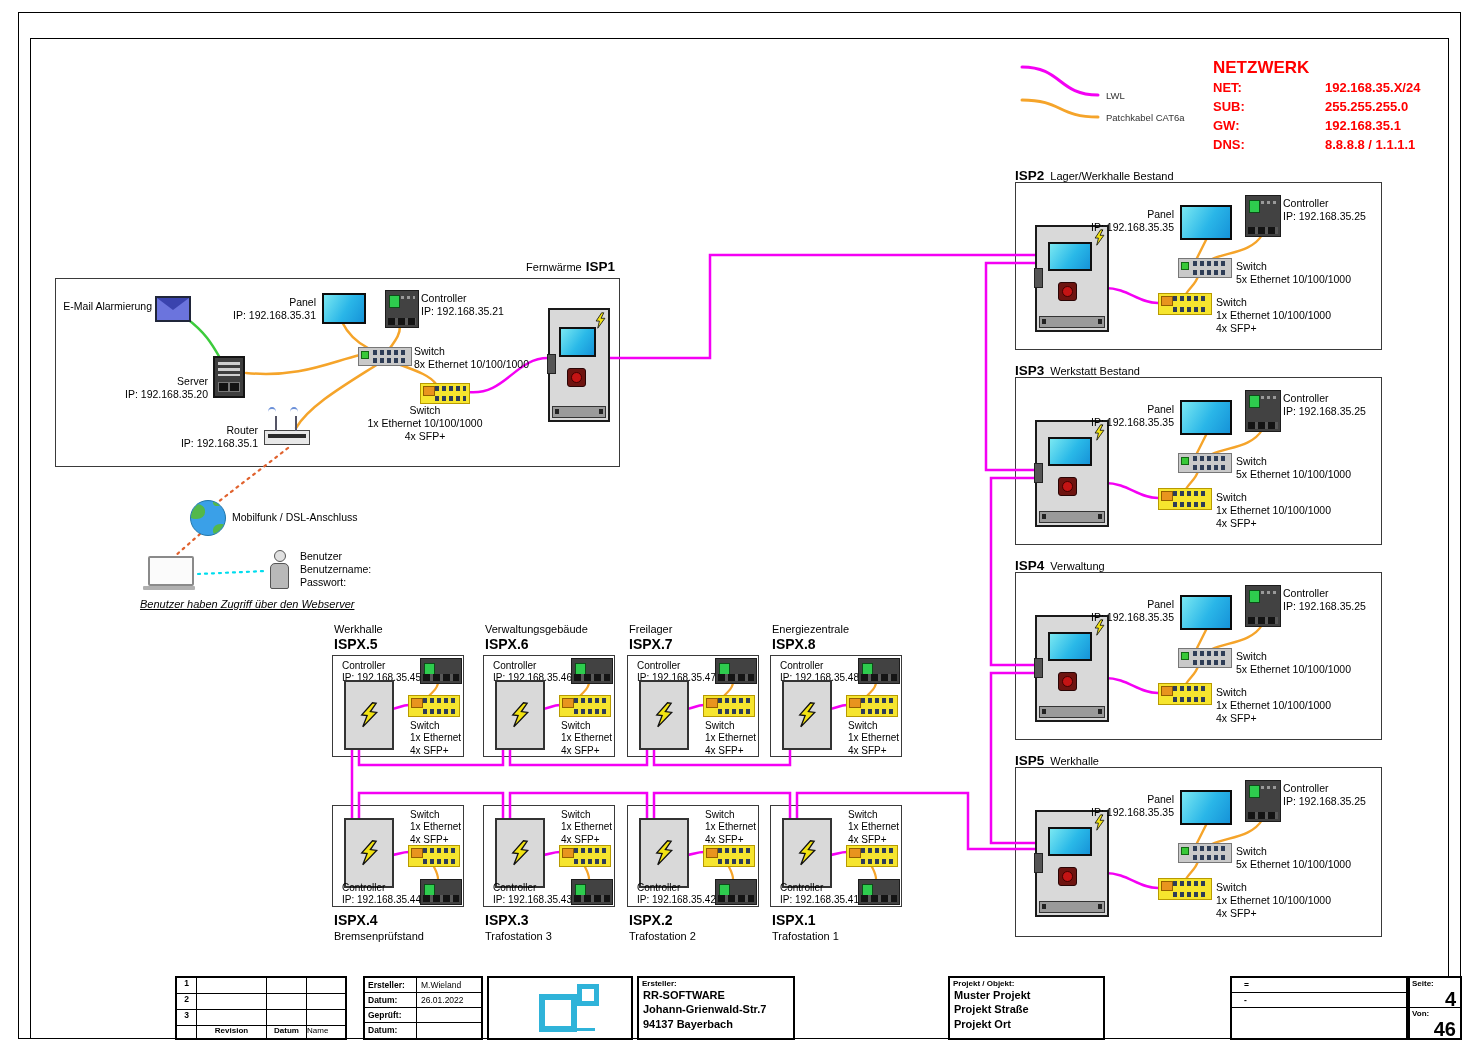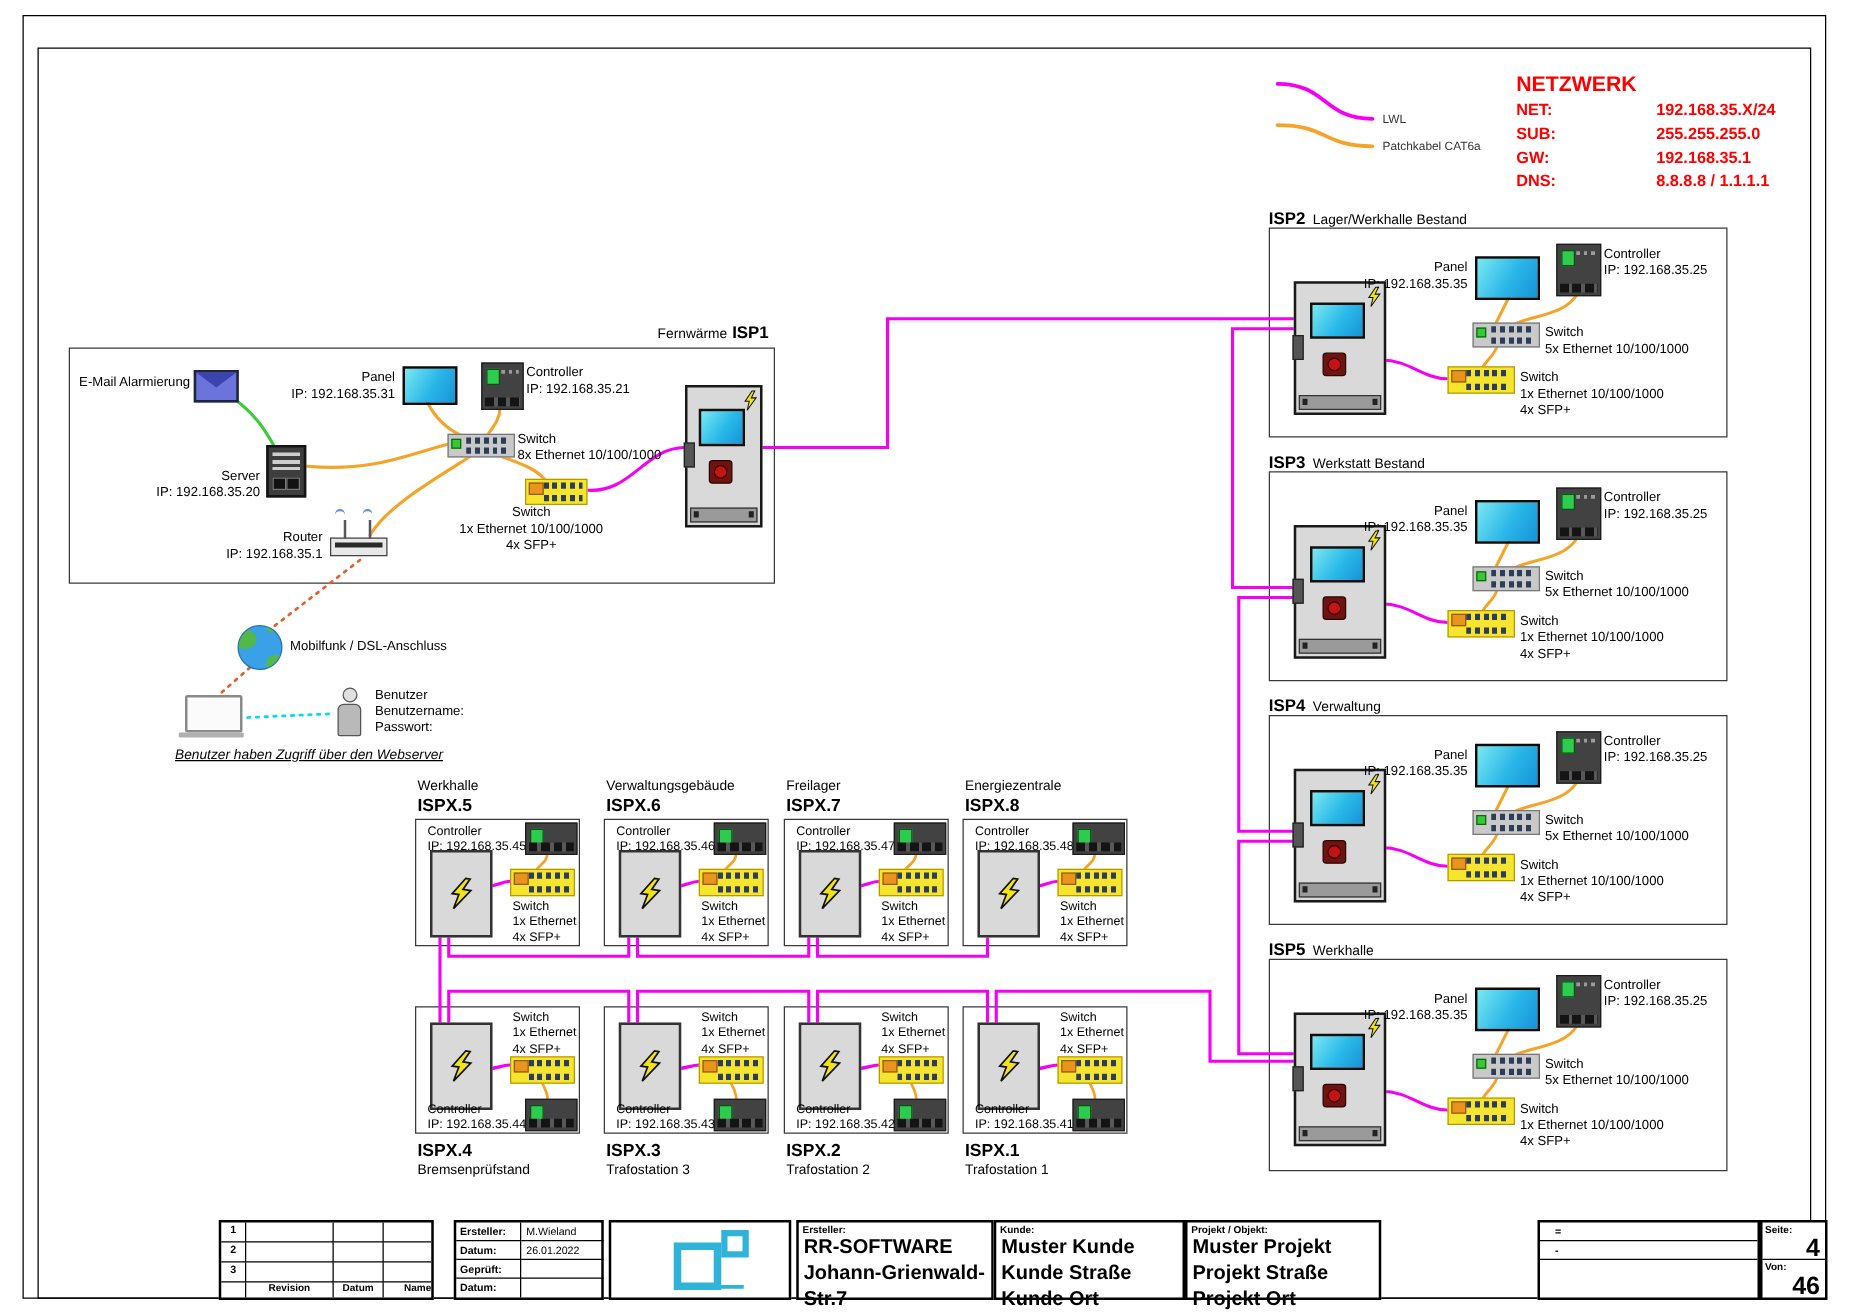--- a/index.html
+++ b/index.html
@@ -79,21 +79,21 @@
   
   .lap-scr{border:2px solid #8a8a8a;background:#fbfbfb;width:42px;height:26px;border-radius:2px;}
   .lap-base{width:52px;height:4px;background:#b0b0b0;margin:0 0 0 -5px;border-radius:1px;}
   
   .psn-head{width:10px;height:10px;border:1px solid #555;background:#e0e0e0;border-radius:50%;margin:0 auto;}
   .psn-body{width:17px;height:24px;background:#b9b9b9;border:1px solid #555;border-radius:5px 5px 2px 2px;margin-top:1px;}
   
   .tb{position:absolute;border:2px solid #000;box-sizing:border-box;background:#fff;z-index:4;}
   .tb-cell{position:absolute;box-sizing:border-box;font-size:8.5px;overflow:hidden;}
   .tb-h{font-size:8px;font-weight:bold;padding:1px 0 0 3px;}
-  .tb-bold{font-size:16px;font-weight:bold;line-height:1.3;padding-left:4px;}
+  .tb-bold{font-size:11px;font-weight:bold;line-height:1.3;padding-left:4px;}
   .logo-sq{position:absolute;border:6px solid #2fb3d9;}
   .vorab{color:#f00;font-weight:bold;font-size:13px;text-align:center;}
   .big-num{font-size:20px;font-weight:bold;text-align:right;padding-right:4px;}
 </style>
 </head>
 <body>
 
 <div id="canvas">
 
   <div class="frame" style="left:18px;top:12px;width:1441px;height:1025px;"></div>
@@ -682,21 +682,21 @@
     <div class="tb-cell" style="left:20px;top:16px;width:70px;height:16px;border-right:1px solid #000;border-bottom:1px solid #000;"></div>
     <div class="tb-cell" style="left:20px;top:32px;width:70px;height:16px;border-right:1px solid #000;border-bottom:1px solid #000;"></div>
     <div class="tb-cell" style="left:20px;top:48px;width:70px;height:12px;border-right:1px solid #000;text-align:center;font-weight:bold;font-size:8px;">Revision</div>
     <div class="tb-cell" style="left:90px;top:0;width:40px;height:16px;border-right:1px solid #000;border-bottom:1px solid #000;"></div>
     <div class="tb-cell" style="left:90px;top:16px;width:40px;height:16px;border-right:1px solid #000;border-bottom:1px solid #000;"></div>
     <div class="tb-cell" style="left:90px;top:32px;width:40px;height:16px;border-right:1px solid #000;border-bottom:1px solid #000;"></div>
     <div class="tb-cell" style="left:90px;top:48px;width:40px;height:12px;border-right:1px solid #000;text-align:center;font-weight:bold;font-size:8px;">Datum</div>
     <div class="tb-cell" style="left:130px;top:0;width:38px;height:16px;border-bottom:1px solid #000;"></div>
     <div class="tb-cell" style="left:130px;top:16px;width:38px;height:16px;border-bottom:1px solid #000;"></div>
     <div class="tb-cell" style="left:130px;top:32px;width:38px;height:16px;border-bottom:1px solid #000;"></div>
-    <div class="tb-cell" style="left:130px;top:48px;width:38px;height:12px;text-align:right;font-weight:bold;font-size:8px;">Name</div>
+    <div class="tb-cell" style="left:130px;top:48px;width:38px;height:12px;text-align:left;font-weight:normal;font-size:8px;">Name</div>
   </div>
 
   <div class="tb" style="left:363px;top:976px;width:120px;height:64px;">
     <div class="tb-cell" style="left:0;top:0;width:52px;height:15px;border-right:1px solid #000;border-bottom:1px solid #000;font-weight:bold;padding:2px 0 0 3px;">Ersteller:</div>
     <div class="tb-cell" style="left:52px;top:0;width:66px;height:15px;border-bottom:1px solid #000;padding:2px 0 0 4px;">M.Wieland</div>
     <div class="tb-cell" style="left:0;top:15px;width:52px;height:15px;border-right:1px solid #000;border-bottom:1px solid #000;font-weight:bold;padding:2px 0 0 3px;">Datum:</div>
     <div class="tb-cell" style="left:52px;top:15px;width:66px;height:15px;border-bottom:1px solid #000;padding:2px 0 0 4px;">26.01.2022</div>
     <div class="tb-cell" style="left:0;top:30px;width:52px;height:15px;border-right:1px solid #000;border-bottom:1px solid #000;font-weight:bold;padding:2px 0 0 3px;">Geprüft:</div>
     <div class="tb-cell" style="left:52px;top:30px;width:66px;height:15px;border-bottom:1px solid #000;"></div>
     <div class="tb-cell" style="left:0;top:45px;width:52px;height:15px;border-right:1px solid #000;font-weight:bold;padding:2px 0 0 3px;">Datum:</div>
@@ -708,26 +708,20 @@
     <div class="logo-sq" style="left:88px;top:6px;width:12px;height:12px;border-width:5px;"></div>
     <div style="position:absolute;left:84px;top:50px;width:22px;height:3px;background:#2fb3d9;"></div>
   </div>
 
   <div class="tb" style="left:637px;top:976px;width:158px;height:64px;">
     <div class="tb-h">Ersteller:</div>
     <div class="tb-bold">RR-SOFTWARE</div>
     <div class="tb-bold">Johann-Grienwald-Str.7</div>
     <div class="tb-bold">94137 Bayerbach</div>
   </div>
-  <div class="tb" style="left:795px;top:976px;width:153px;height:64px;">
-    <div class="tb-h">Kunde:</div>
-    <div class="tb-bold">Muster Kunde</div>
-    <div class="tb-bold">Kunde Straße</div>
-    <div class="tb-bold">Kunde Ort</div>
-  </div>
   <div class="tb" style="left:948px;top:976px;width:157px;height:64px;">
     <div class="tb-h">Projekt / Objekt:</div>
     <div class="tb-bold">Muster Projekt</div>
     <div class="tb-bold">Projekt Straße</div>
     <div class="tb-bold">Projekt Ort</div>
   </div>
 
 
   <div class="tb" style="left:1230px;top:976px;width:178px;height:64px;" actable="false">
     <div class="tb-cell" style="left:0;top:0;width:174px;height:15px;border-bottom:1px solid #000;padding:2px 0 0 12px;font-weight:bold;">=</div>

